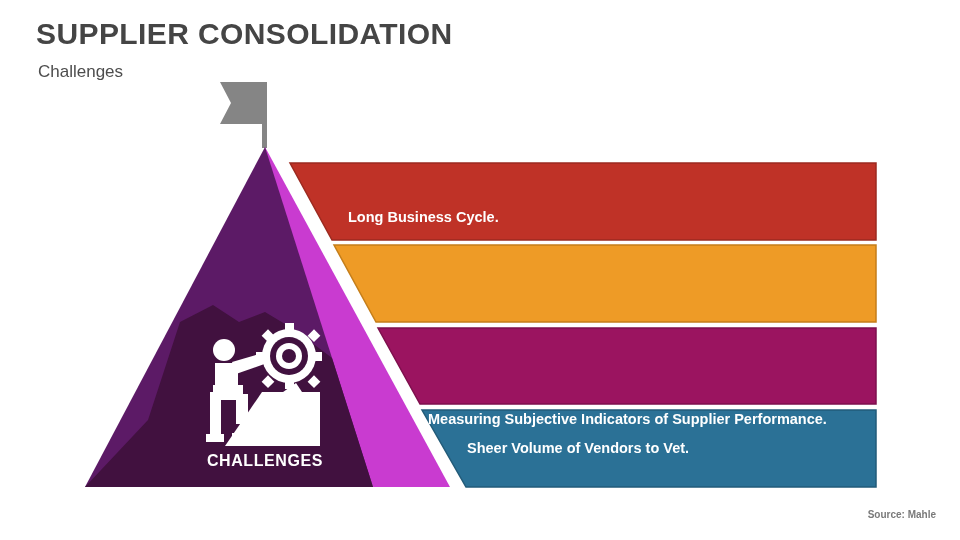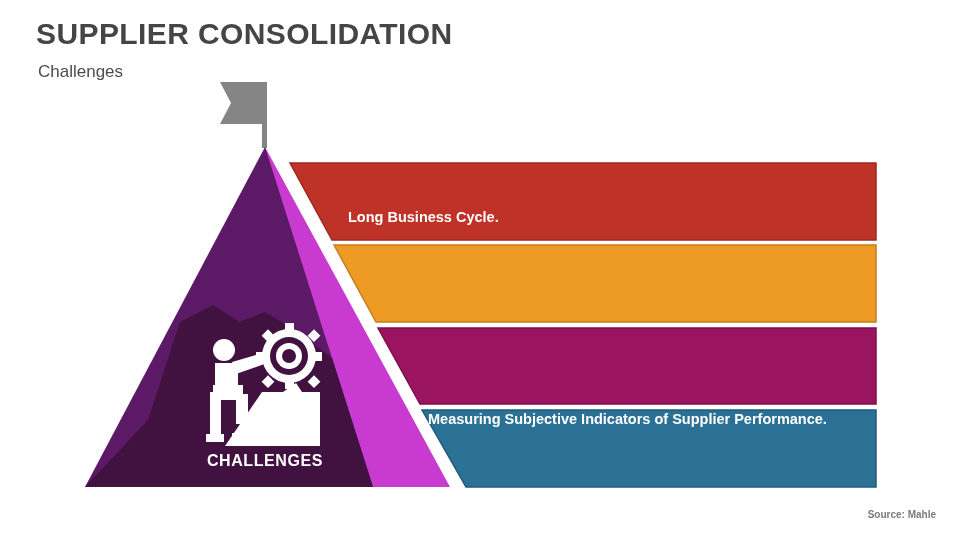--- a/index.html
+++ b/index.html
@@ -148,18 +148,19 @@
 
     <polygon points="422,410 876,410 876,487 466,487" fill="#2B7196" stroke="#225B79" stroke-width="1.5"></polygon>
 
   </svg>
 
   <div class="bar-label" style="left:348px; top:209px;">Long Business Cycle.</div>
 
 
   <div class="bar-label" style="left:428px; top:366px;margin-top:45px;">Measuring Subjective Indicators of Supplier Performance.</div>
 
+  <div class="bar-label" style="left:467px; top:440px;">Sheer Volume of Vendors to Vet.</div>
 
   <div id="pyramid-caption">CHALLENGES</div>
 
   <div id="source-note">Source: Mahle</div>
 
 </div>
 
 </body></html>

